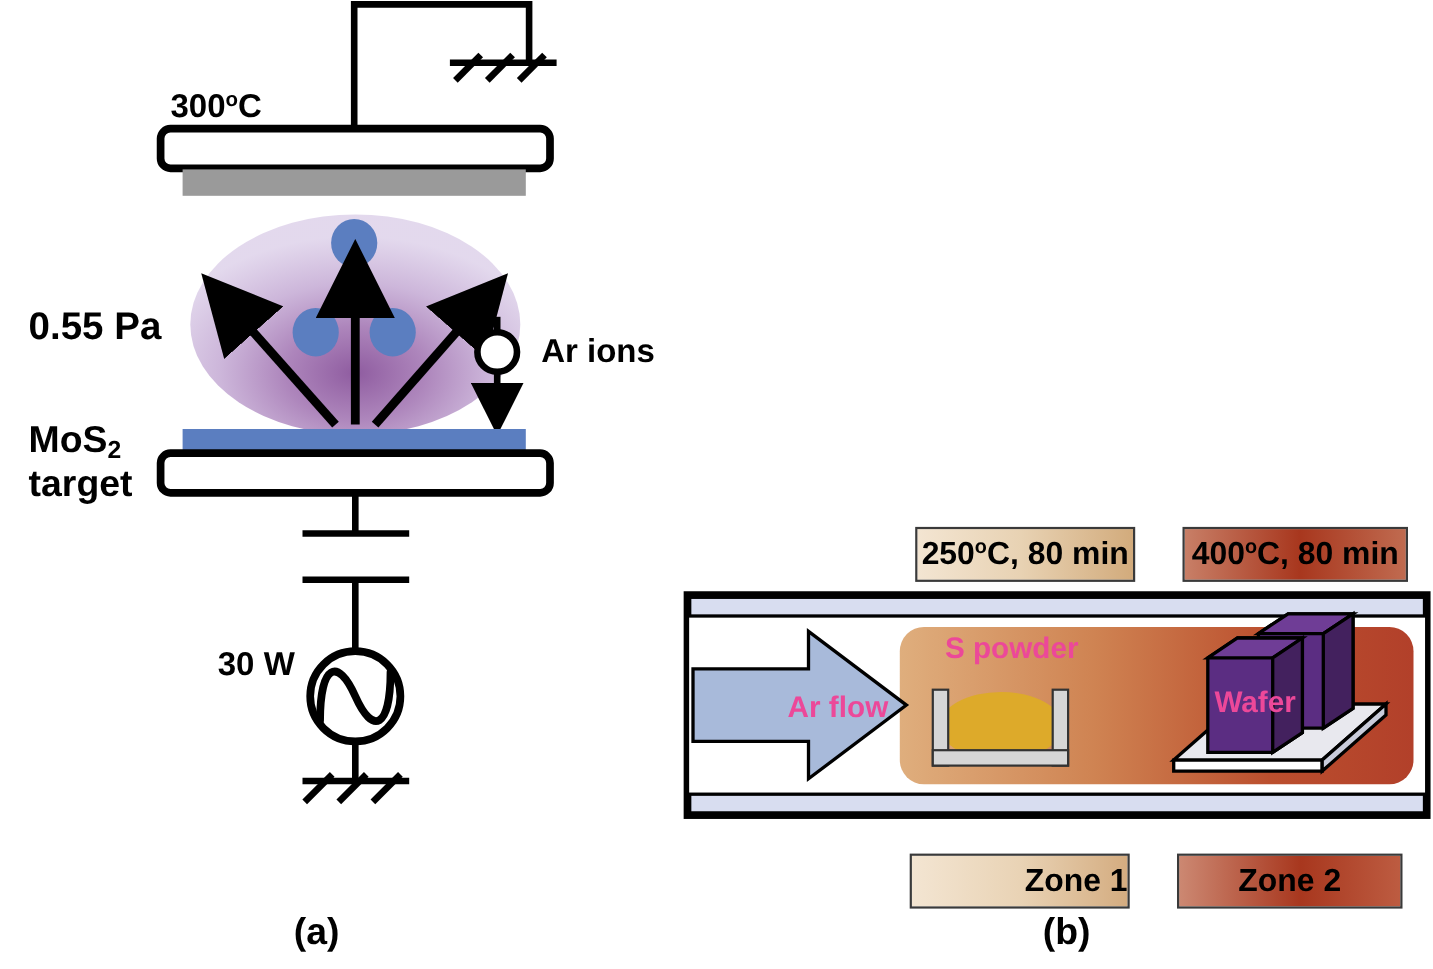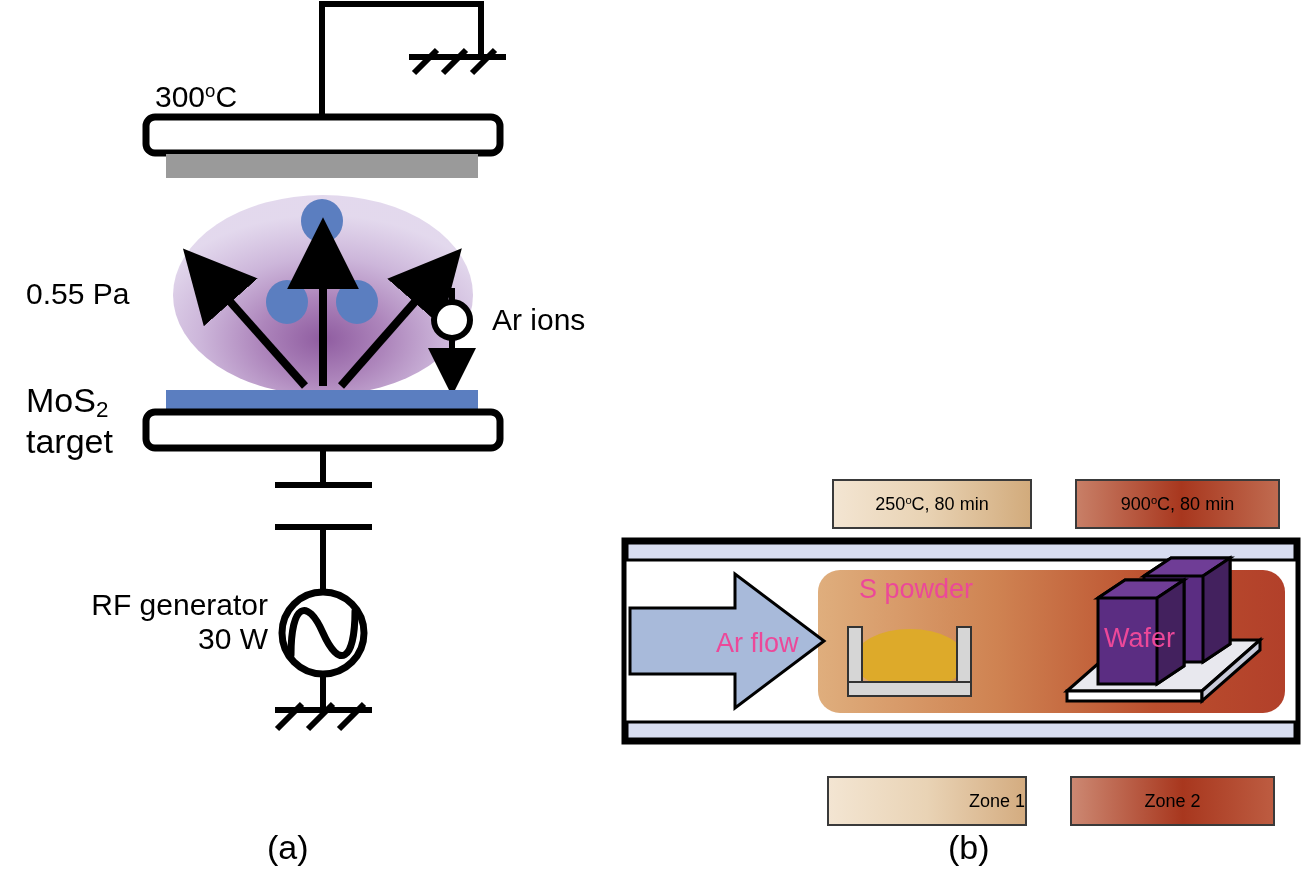--- a/index.html
+++ b/index.html
@@ -11,20 +11,21 @@
   body {
     font-family: "Liberation Sans", sans-serif;
     color: #000000;
   }
   #root {
     position: relative;
     width: 1303px;
     height: 881px;
     overflow: hidden;
     background: #ffffff;
+    font-weight: bold;
   }
   .panel { position: absolute; }
   svg { display: block; overflow: visible; }
   .lbl {
     position: absolute;
     font-family: "Liberation Sans", sans-serif;
     color: #000;
     white-space: nowrap;
     line-height: 1.12;
   }
@@ -37,21 +38,21 @@
   }
   .sup { font-size: 0.62em; vertical-align: 0.52em; }
   .sub { font-size: 0.66em; vertical-align: -0.22em; }
   .zonebox {
     position: absolute;
     border: 2px solid #3a3a3a;
     box-sizing: border-box;
     display: flex;
     align-items: center;
     justify-content: center;
-    font-size: 18px;
+    font-size: 29px;
     color: #000;
     white-space: nowrap;
   }
   .tubetext {
     position: absolute;
     font-size: 27px;
     color: #ec4899;
     white-space: nowrap;
   }
 </style>
@@ -139,46 +140,45 @@
         <line x1="308" y1="729" x2="333" y2="704"></line>
         <line x1="339" y1="729" x2="364" y2="704"></line>
       </g>
     </svg>
 
     <div class="lbl" style="left:155px; top:80px; font-size:30px;">
       <span>300</span><span class="sup">o</span><span>C</span>
     </div>
 
 
-    <div class="lbl" style="left:26px; top:277px; font-size:30px;">0.55 Pa</div>
+    <div class="lbl" style="left:26px; top:277px; font-size:35px;">0.55 Pa</div>
 
     <div class="lbl" style="left:26px; top:381px; font-size:34px;">
       <div><span>MoS</span><span class="sub">2</span></div>
       <div>target</div>
     </div>
 
     <div class="lbl" style="left:492px; top:303px; font-size:30px;">Ar ions</div>
 
     <div class="lbl" style="left:70px; top:588px; font-size:30px; text-align:right; width:198px;">
-      <div>RF generator</div>
       <div>30 W</div>
     </div>
 
   </div>
 
   <div class="panel" style="left:620px;top:460px;width:683px;height:421px;">
 
     <div class="zonebox" style="left:212px; top:19px; width:200px; height:50px;
                 background:linear-gradient(90deg,#f3e5d2 0%,#e8d2b3 48%,#d2ab7c 100%);">
       <span><span>250</span><span class="sup">o</span><span>C, 80 min</span></span>
     </div>
 
     <div class="zonebox" style="left:455px; top:19px; width:205px; height:50px;
                 background:linear-gradient(90deg,#c87f67 0%,#a8371e 52%,#c06b50 100%);">
-      <span><span>900</span><span class="sup">o</span><span>C, 80 min</span></span>
+      <span><span>400</span><span class="sup">o</span><span>C, 80 min</span></span>
     </div>
 
     <svg width="683" height="230" viewBox="0 0 683 230" style="position:absolute;left:0;top:76px;">
       <defs>
         <linearGradient id="hotZone" x1="0%" y1="0%" x2="100%" y2="0%">
           <stop offset="0%" stop-color="#dfae7d"></stop>
           <stop offset="38%" stop-color="#cf8352"></stop>
           <stop offset="72%" stop-color="#bb4f2e"></stop>
           <stop offset="100%" stop-color="#b2402a"></stop>
         </linearGradient>

